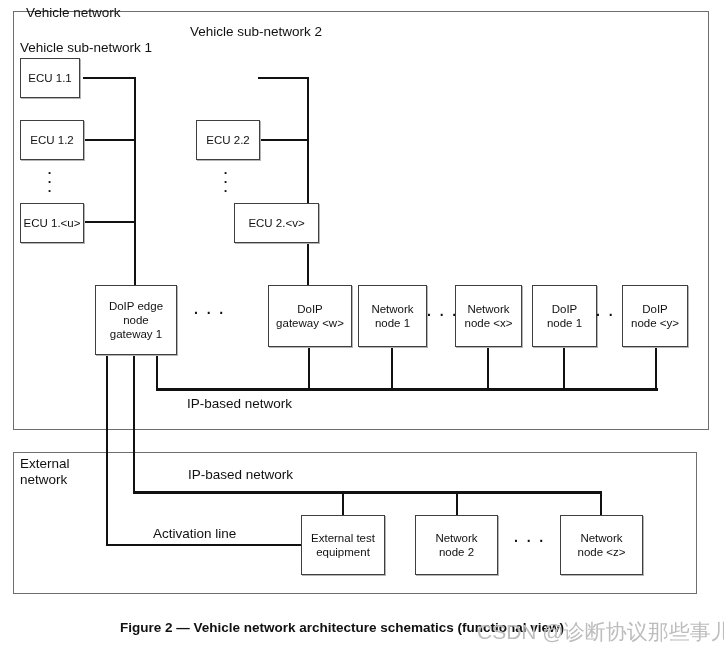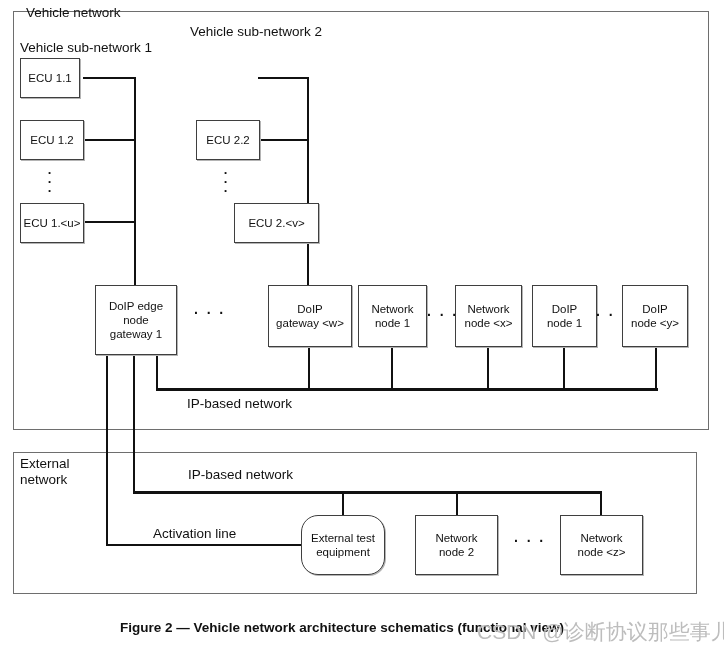--- a/index.html
+++ b/index.html
@@ -91,21 +91,21 @@
   <div class="ln" style="left:133px;top:491px;width:469px;height:3px;"></div>
   <div class="lbl" style="left:188px;top:467px;">IP-based network</div>
 
   <div class="ln" style="left:106px;top:544px;width:196px;height:2px;"></div>
   <div class="lbl" style="left:136px;top:526px;margin-left:17px;">Activation line</div>
 
   <div class="ln" style="left:342px;top:491px;width:2px;height:24px;"></div>
   <div class="ln" style="left:456px;top:491px;width:2px;height:24px;"></div>
   <div class="ln" style="left:600px;top:491px;width:2px;height:24px;"></div>
 
-  <div class="box" style="left:301px;top:515px;width:84px;height:60px;border-radius:17px;">External test
+  <div class="box" style="left:301px;top:515px;width:84px;height:60px;">External test
 equipment</div>
   <div class="box" style="left:415px;top:515px;width:83px;height:60px;">Network
 node 2</div>
   <div class="dots-h" style="left:512px;top:533px;width:36px;">· · ·</div>
   <div class="box" style="left:560px;top:515px;width:83px;height:60px;">Network
 node &lt;z&gt;</div>
 
   <div class="caption">Figure 2 — Vehicle network architecture schematics (functional view)</div>
   <div class="watermark">CSDN @诊断协议那些事儿</div>
 

